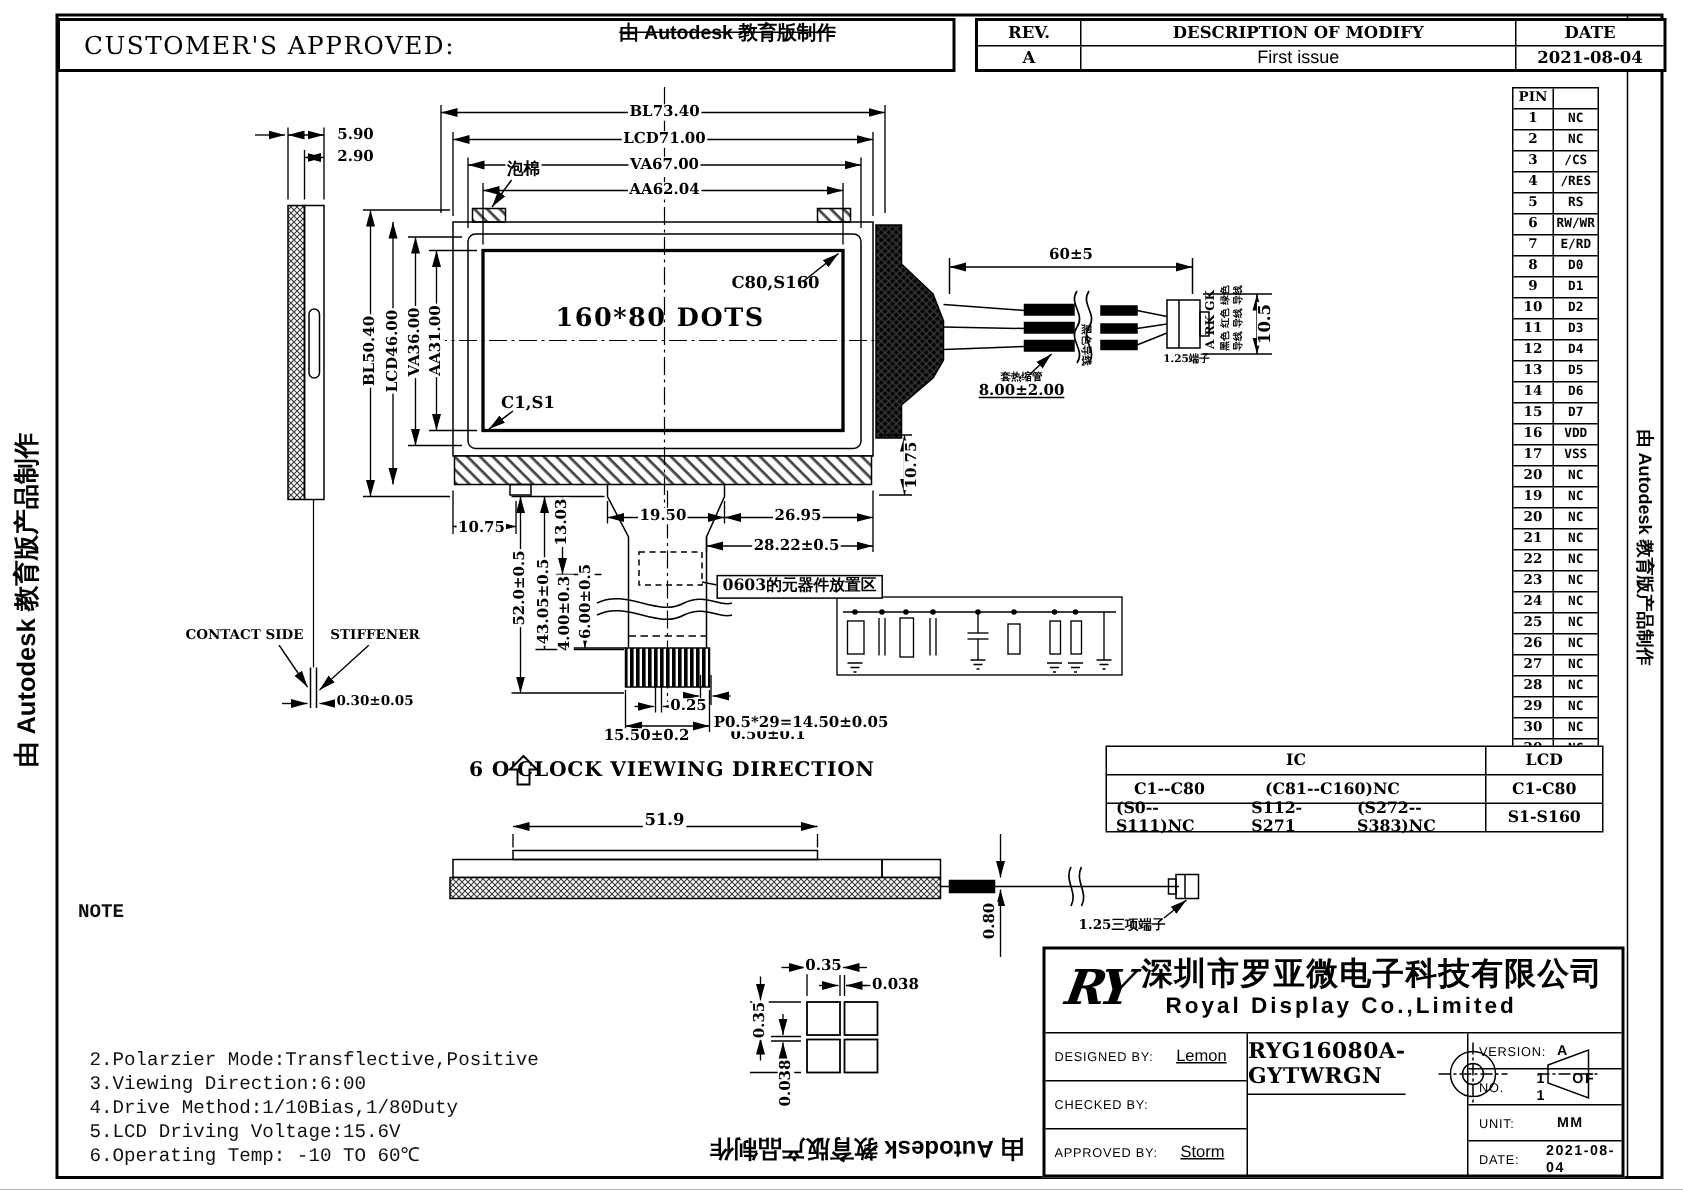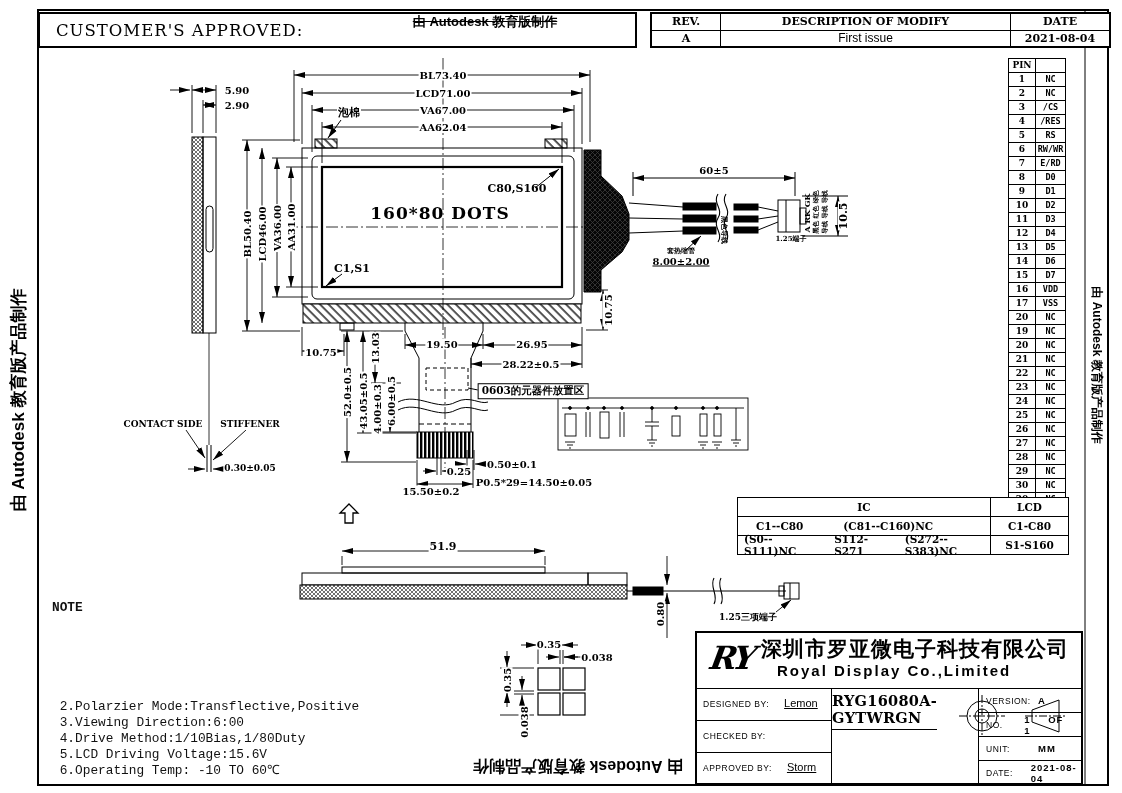--- a/index.html
+++ b/index.html
@@ -554,24 +554,25 @@
   <div class="lbl micro r90 nobg" style="left:817px;top:212px;">黑色 红色 绿色</div>
   <div class="lbl micro r90 nobg" style="left:826px;top:212px;">导线 导线 导线</div>
   <div class="lbl med r90" style="left:844px;top:216px;">10.5</div>
   <div class="lbl tiny nobg" style="left:791px;top:239px;">1.25端子</div>
 
   <div class="lbl r90" style="left:347px;top:392px;">52.0±0.5</div>
   <div class="lbl r90" style="left:363px;top:401px;">43.05±0.5</div>
   <div class="lbl r90" style="left:377px;top:409px;">4.00±0.3</div>
   <div class="lbl r90" style="left:391px;top:401px;">6.00±0.5</div>
   <div class="lbl boxed" style="left:533px;top:391px;">0603的元器件放置区</div>
-  <div class="lbl" style="left:512px;top:464px;">0.50±0.1</div>
+  <div class="lbl" style="left:512px;top:490px;">0.50±0.1</div>
   <div class="lbl" style="left:459px;top:471px;">0.25</div>
   <div class="lbl" style="left:534px;top:482px;">P0.5*29=14.50±0.05</div>
   <div class="lbl" style="left:431px;top:491px;">15.50±0.2</div>
+  <div class="lbl nobg" style="left:448px;top:514px;font-size:13.5px;letter-spacing:0.5px;">6 O'CLOCK VIEWING DIRECTION</div>
 
   <div class="lbl med" style="left:443px;top:547px;">51.9</div>
   <div class="lbl r90" style="left:660px;top:614px;">0.80</div>
   <div class="lbl sm nobg" style="left:748px;top:618px;font-size:9px;">1.25三项端子</div>
 
   <div class="lbl" style="left:549px;top:644px;">0.35</div>
   <div class="lbl" style="left:597px;top:657px;">0.038</div>
   <div class="lbl r90" style="left:507px;top:680px;">0.35</div>
   <div class="lbl r90" style="left:524px;top:722px;">0.038</div>
 

